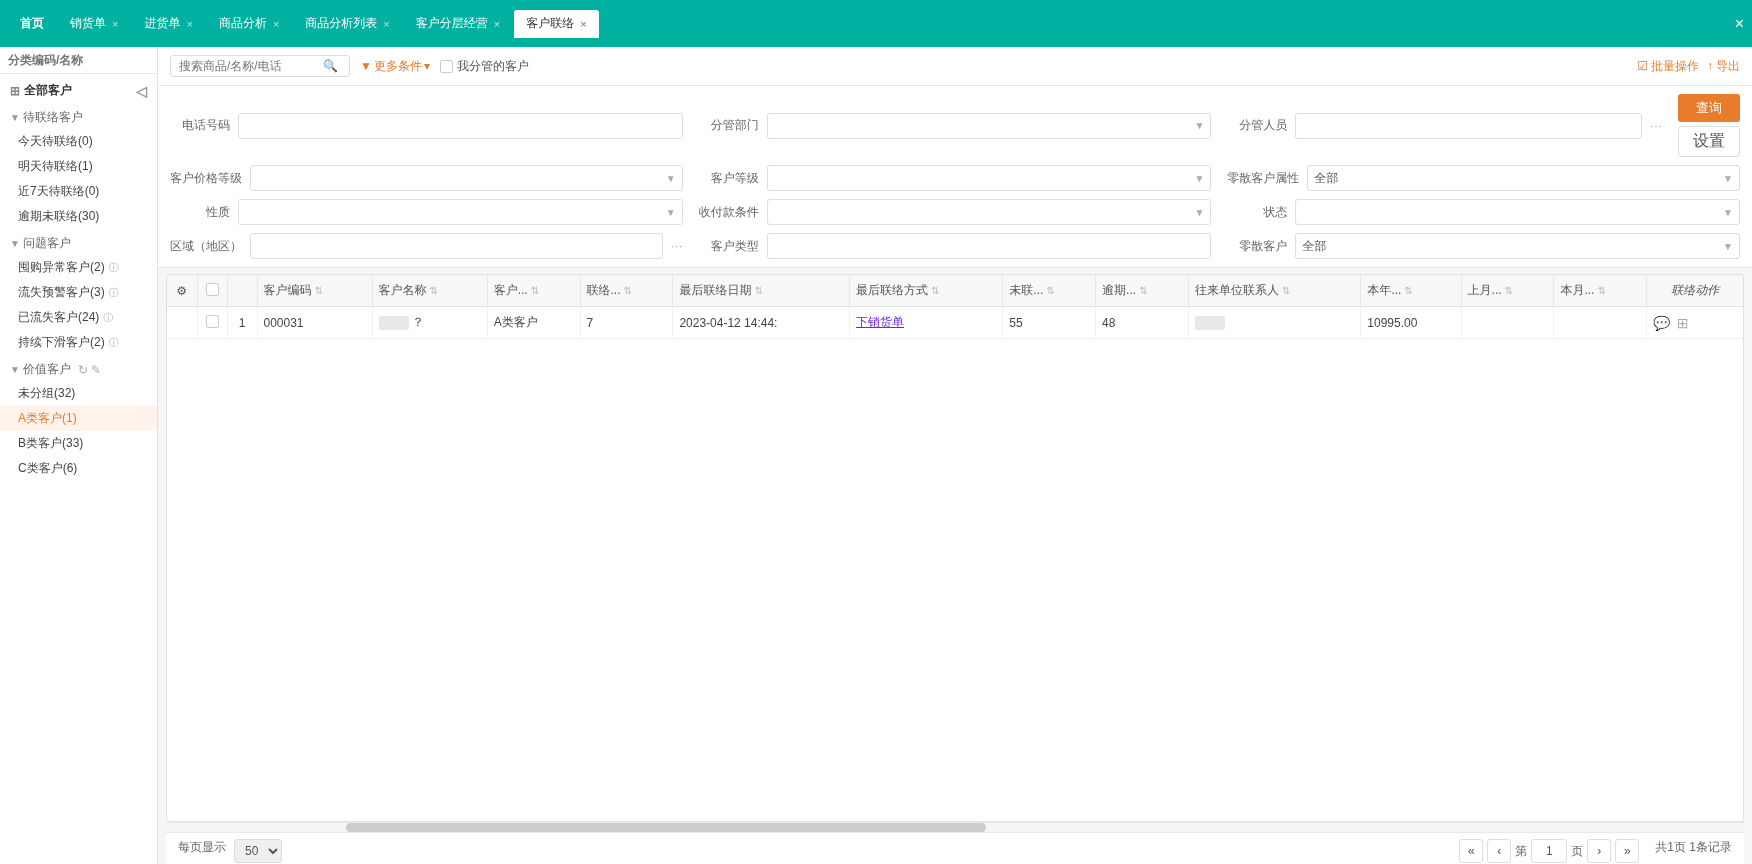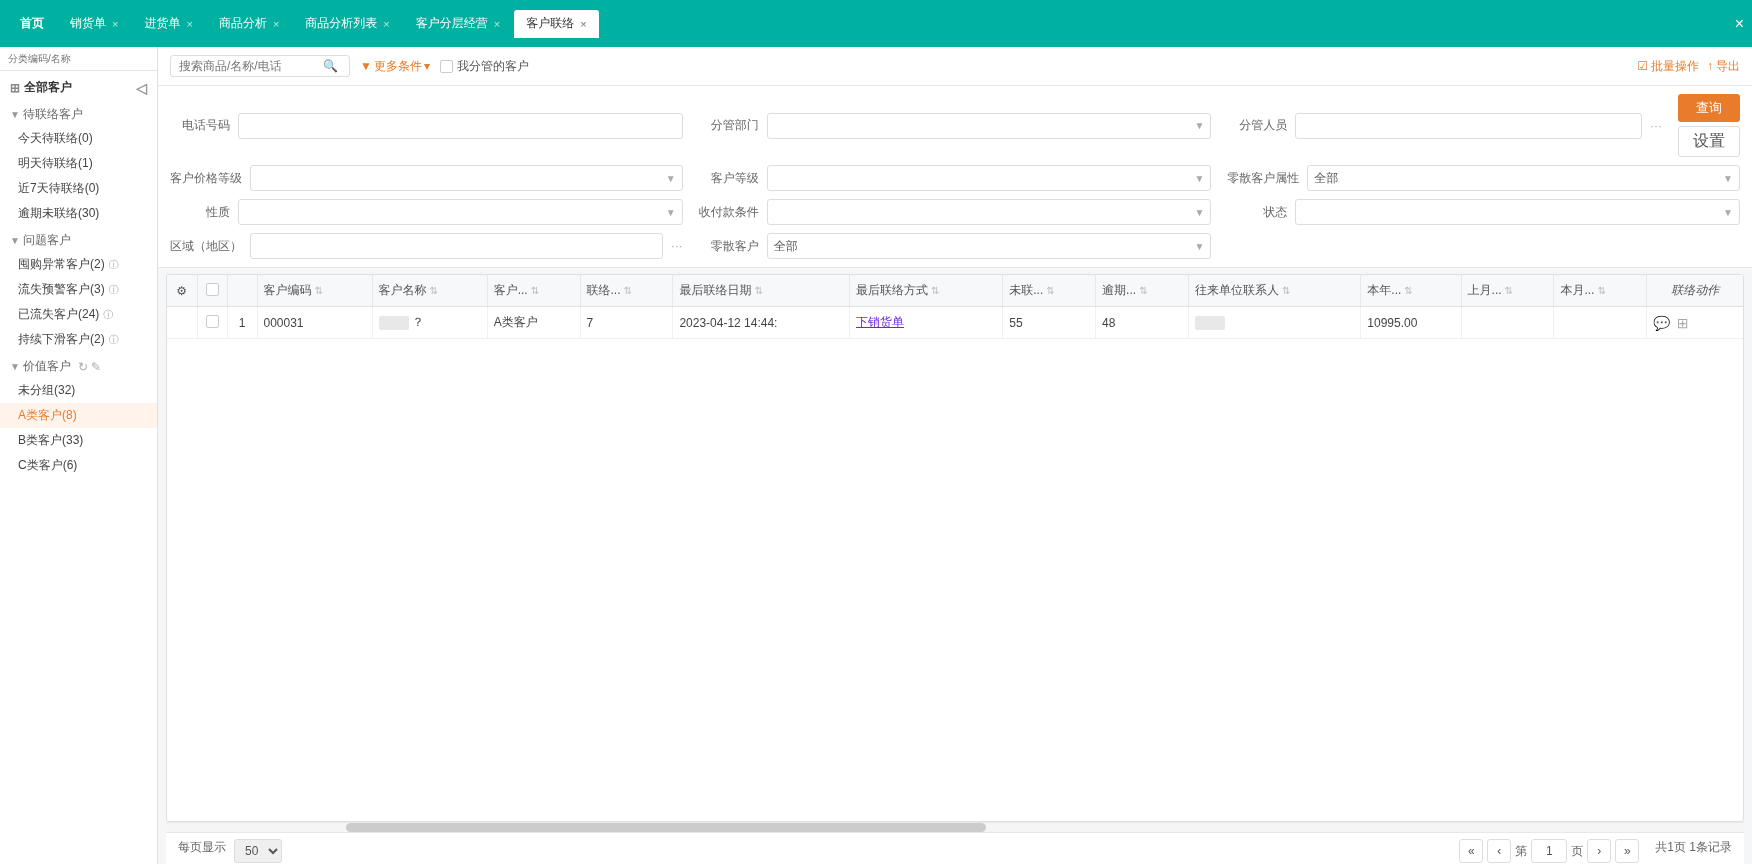--- a/index.html
+++ b/index.html
@@ -63,23 +63,24 @@
       padding: 6px 8px;
       border-bottom: 1px solid #e8e8e8;
       display: flex;
       align-items: center;
       gap: 4px;
     }
     .sidebar-search input {
       flex: 1;
       border: none;
       outline: none;
-      font-size: 10px;
+      font-size: 12px;
       color: #999;
       background: transparent;
+      font-weight: bold;
     }
     .sidebar-header {
       display: flex;
       align-items: center;
       padding: 8px 10px 4px;
       font-weight: bold;
       font-size: 13px;
       color: #333;
       gap: 4px;
     }
@@ -446,21 +447,21 @@
     <div class="sidebar-group-title">
       <span class="arrow">▼</span>
       <span>价值客户</span>
       <span style="color:#aaa;margin-left:4px;">↻</span>
       <span style="color:#aaa;">✎</span>
     </div>
     <div class="sidebar-item">
       <span>未分组(32)</span>
     </div>
     <div class="sidebar-item active">
-      <span>A类客户(8)</span>
+      <span>A类客户(1)</span>
     </div>
     <div class="sidebar-item">
       <span>B类客户(33)</span>
     </div>
     <div class="sidebar-item">
       <span>C类客户(6)</span>
     </div>
   </div>
 
   <div class="content-area">
@@ -555,20 +556,24 @@
         <div class="filter-select">
           <span></span>
           <span class="chevron">▼</span>
         </div>
       </div>
 
       <div class="filter-row">
         <span class="filter-label">区域（地区）</span>
         <div class="filter-input" style="flex:1;"></div>
         <span class="filter-dots">···</span>
+      </div>
+      <div class="filter-row">
+        <span class="filter-label">客户类型</span>
+        <div class="filter-input" style="flex:1;"></div>
       </div>
       <div class="filter-row">
         <span class="filter-label">零散客户</span>
         <div class="filter-select">
           <span>全部</span>
           <span class="chevron">▼</span>
         </div>
       </div>
     </div>
 

